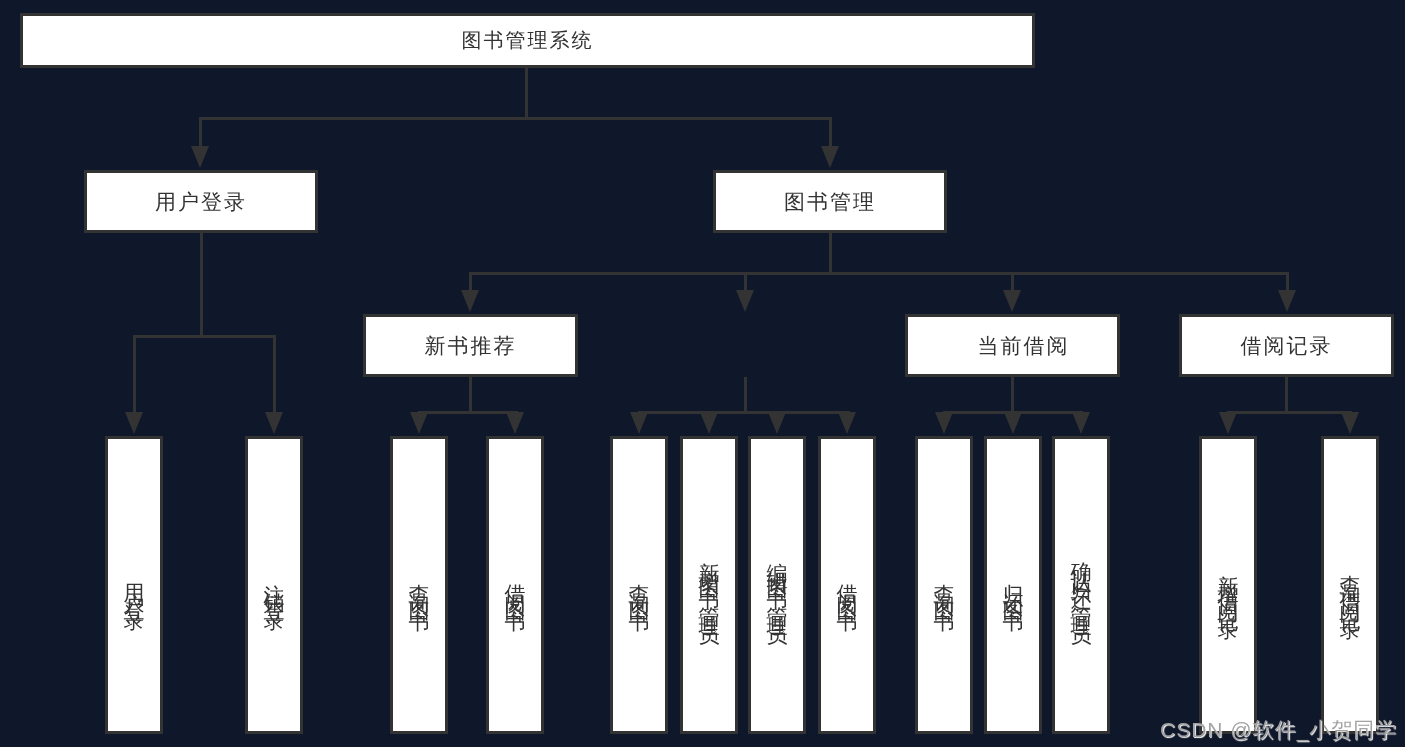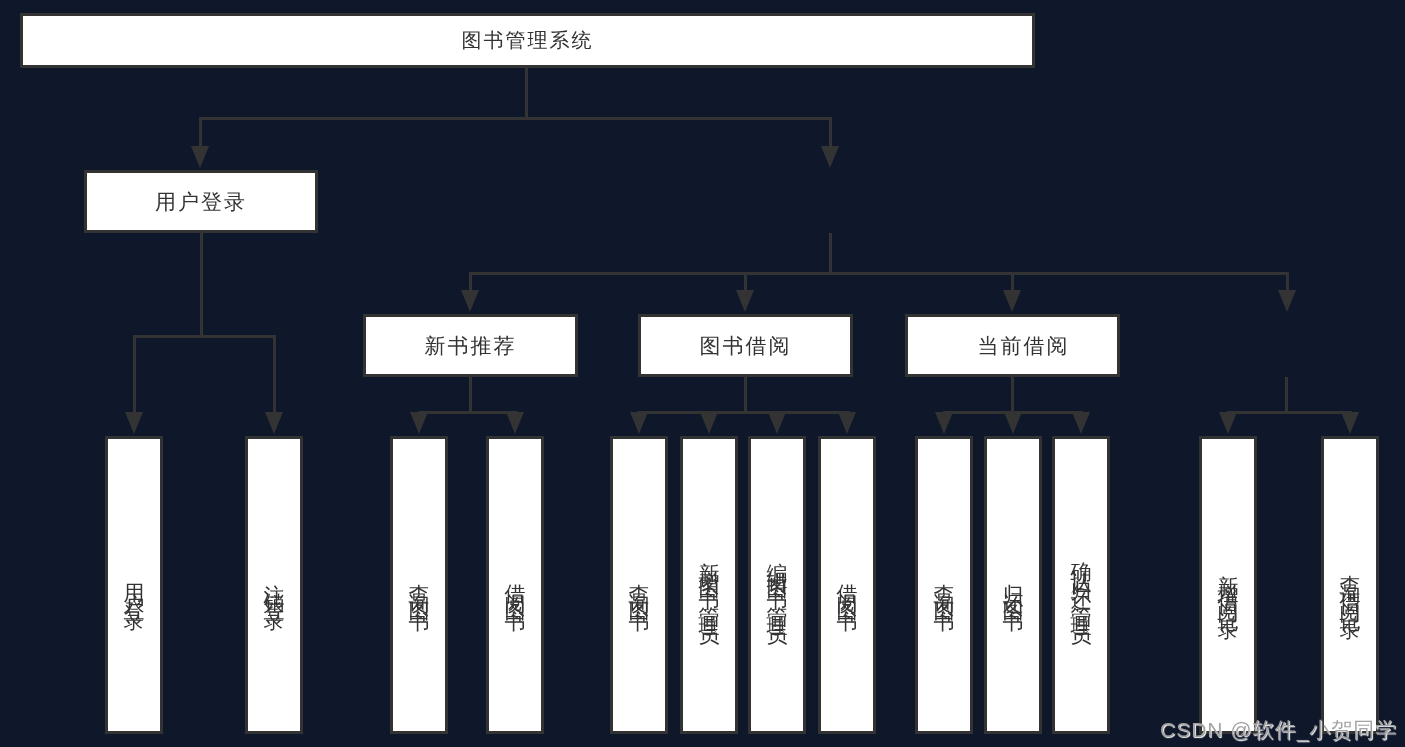--- a/index.html
+++ b/index.html
@@ -76,20 +76,23 @@
   <div class="vline" style="left:525px; top:68px; height:49px;"></div>
   <div class="hline" style="left:199px; top:117px; width:633px;"></div>
   <div class="vline" style="left:199px; top:117px; height:32px;"></div>
   <div class="arrow" style="left:191px; top:146px;"></div>
   <div class="vline" style="left:829px; top:117px; height:32px;"></div>
   <div class="arrow" style="left:821px; top:146px;"></div>
 
   <div class="box" style="left:84px; top:170px; width:234px; height:63px;">
     <span>用户登录</span>
   </div>
+  <div class="box" style="left:713px; top:170px; width:234px; height:63px;">
+    <span>图书管理</span>
+  </div>
 
   <div class="vline" style="left:200px; top:233px; height:102px;"></div>
   <div class="hline" style="left:133px; top:335px; width:143px;"></div>
   <div class="vline" style="left:133px; top:335px; height:79px;"></div>
   <div class="arrow" style="left:125px; top:412px;"></div>
   <div class="vline" style="left:273px; top:335px; height:79px;"></div>
   <div class="arrow" style="left:265px; top:412px;"></div>
 
   <div class="vline" style="left:829px; top:233px; height:41px;"></div>
   <div class="hline" style="left:469px; top:272px; width:820px;"></div>
@@ -98,25 +101,25 @@
   <div class="vline" style="left:744px; top:272px; height:20px;"></div>
   <div class="arrow" style="left:736px; top:290px;"></div>
   <div class="vline" style="left:1011px; top:272px; height:20px;"></div>
   <div class="arrow" style="left:1003px; top:290px;"></div>
   <div class="vline" style="left:1286px; top:272px; height:20px;"></div>
   <div class="arrow" style="left:1278px; top:290px;"></div>
 
   <div class="box" style="left:363px; top:314px; width:215px; height:63px;">
     <span>新书推荐</span>
   </div>
-  <div class="box" style="left:638px; top:314px; width:215px; height:63px;">
-    <span>图书借阅</span>
-  </div>
   <div class="box" style="left:905px; top:314px; width:215px; height:63px;padding-left:22px;">
     <span>当前借阅</span>
+  </div>
+  <div class="box" style="left:1179px; top:314px; width:215px; height:63px;">
+    <span>借阅记录</span>
   </div>
 
   <div class="vline" style="left:469px; top:377px; height:34px;"></div>
   <div class="hline" style="left:418px; top:411px; width:100px;"></div>
   <div class="arrow" style="left:410px; top:412px;"></div>
   <div class="arrow" style="left:506px; top:412px;"></div>
 
   <div class="vline" style="left:744px; top:377px; height:34px;"></div>
   <div class="hline" style="left:638px; top:411px; width:212px;"></div>
   <div class="arrow" style="left:630px; top:412px;"></div>

